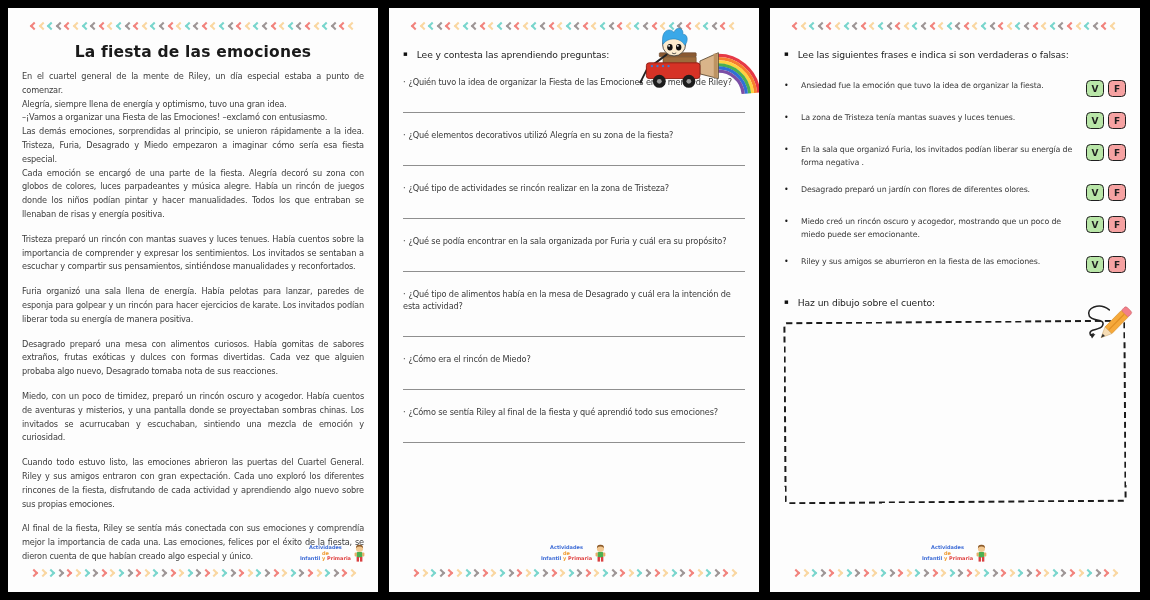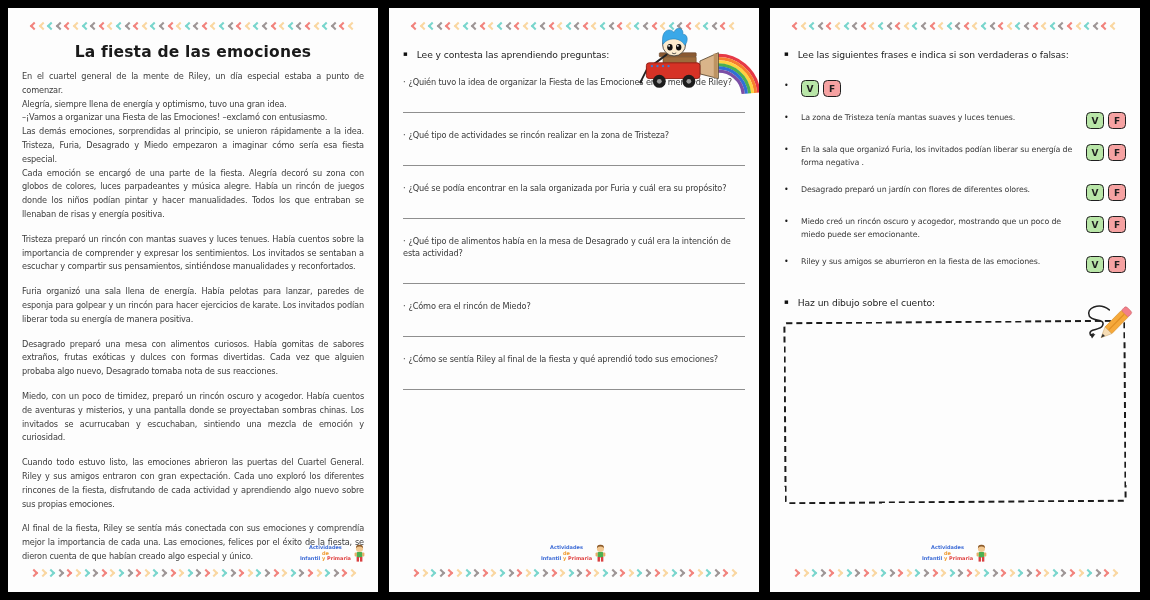--- a/index.html
+++ b/index.html
@@ -253,20 +253,24 @@
   <div class="instr-row">
     <span class="sq">▪</span>
     <span class="instr p2-instr">Lee y contesta las aprendiendo preguntas:</span>
   </div>
 
   <div class="qa">
     <div class="q"><span class="qdot">·</span><span>¿Quién tuvo la idea de organizar la Fiesta de las Emociones en la mente de Riley?</span></div>
     <div class="ans-line"></div>
   </div>
   <div class="qa">
+    <div class="q"><span class="qdot">·</span><span>¿Qué elementos decorativos utilizó Alegría en su zona de la fiesta?</span></div>
+    <div class="ans-line"></div>
+  </div>
+  <div class="qa">
     <div class="q"><span class="qdot">·</span><span>¿Qué tipo de actividades se rincón realizar en la zona de Tristeza?</span></div>
     <div class="ans-line"></div>
   </div>
   <div class="qa">
     <div class="q"><span class="qdot">·</span><span>¿Qué se podía encontrar en la sala organizada por Furia y cuál era su propósito?</span></div>
     <div class="ans-line"></div>
   </div>
   <div class="qa">
     <div class="q"><span class="qdot">·</span><span>¿Qué tipo de alimentos había en la mesa de Desagrado y cuál era la intención de esta actividad?</span></div>
     <div class="ans-line"></div>
@@ -381,20 +385,21 @@
     </div>
 
   <div class="instr-row">
     <span class="sq">▪</span>
     <span class="instr">Lee las siguientes frases e indica si son verdaderas  o falsas:</span>
   </div>
 
   <div class="statements">
     <div class="st-row">
       <span class="st-bullet">•</span>
+      <div class="st-text">Ansiedad fue la emoción que tuvo la idea de organizar la fiesta.</div>
       <div class="vf">
         <div class="vf-btn vf-v">V</div>
         <div class="vf-btn vf-f">F</div>
       </div>
     </div>
     <div class="st-row">
       <span class="st-bullet">•</span>
       <div class="st-text">La zona de Tristeza tenía mantas suaves y luces tenues.</div>
       <div class="vf">
         <div class="vf-btn vf-v">V</div>

